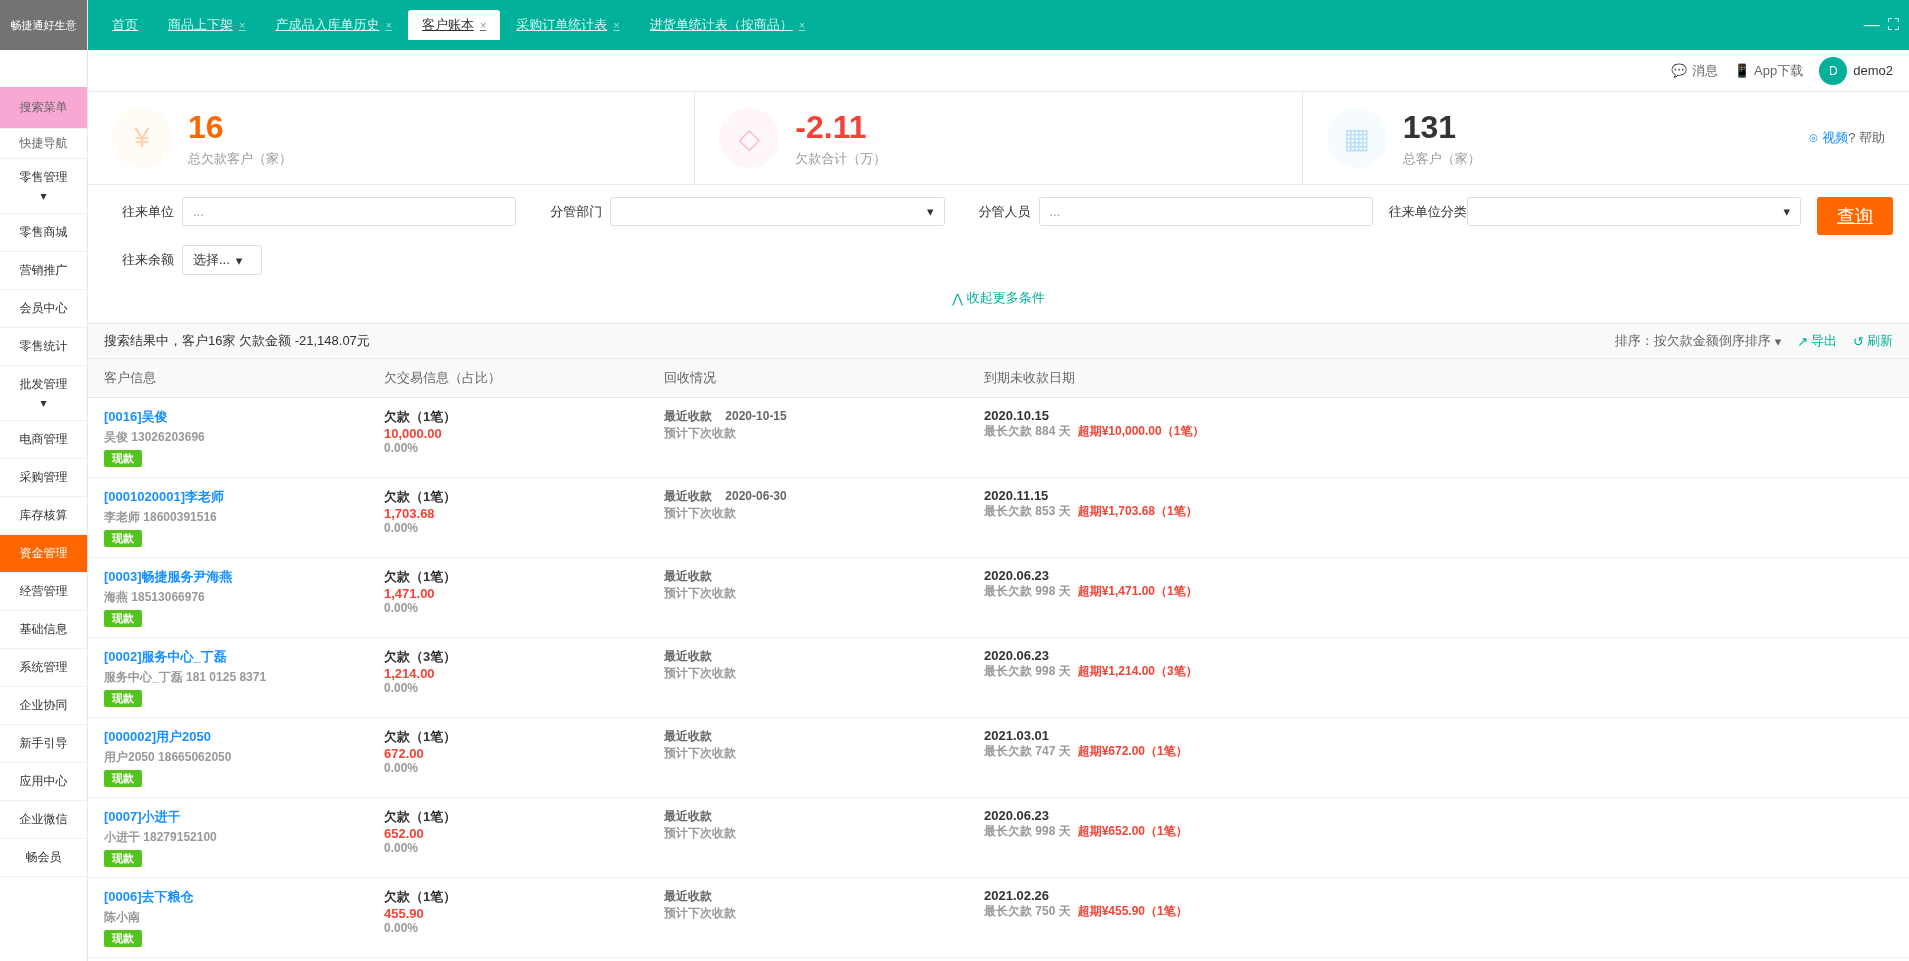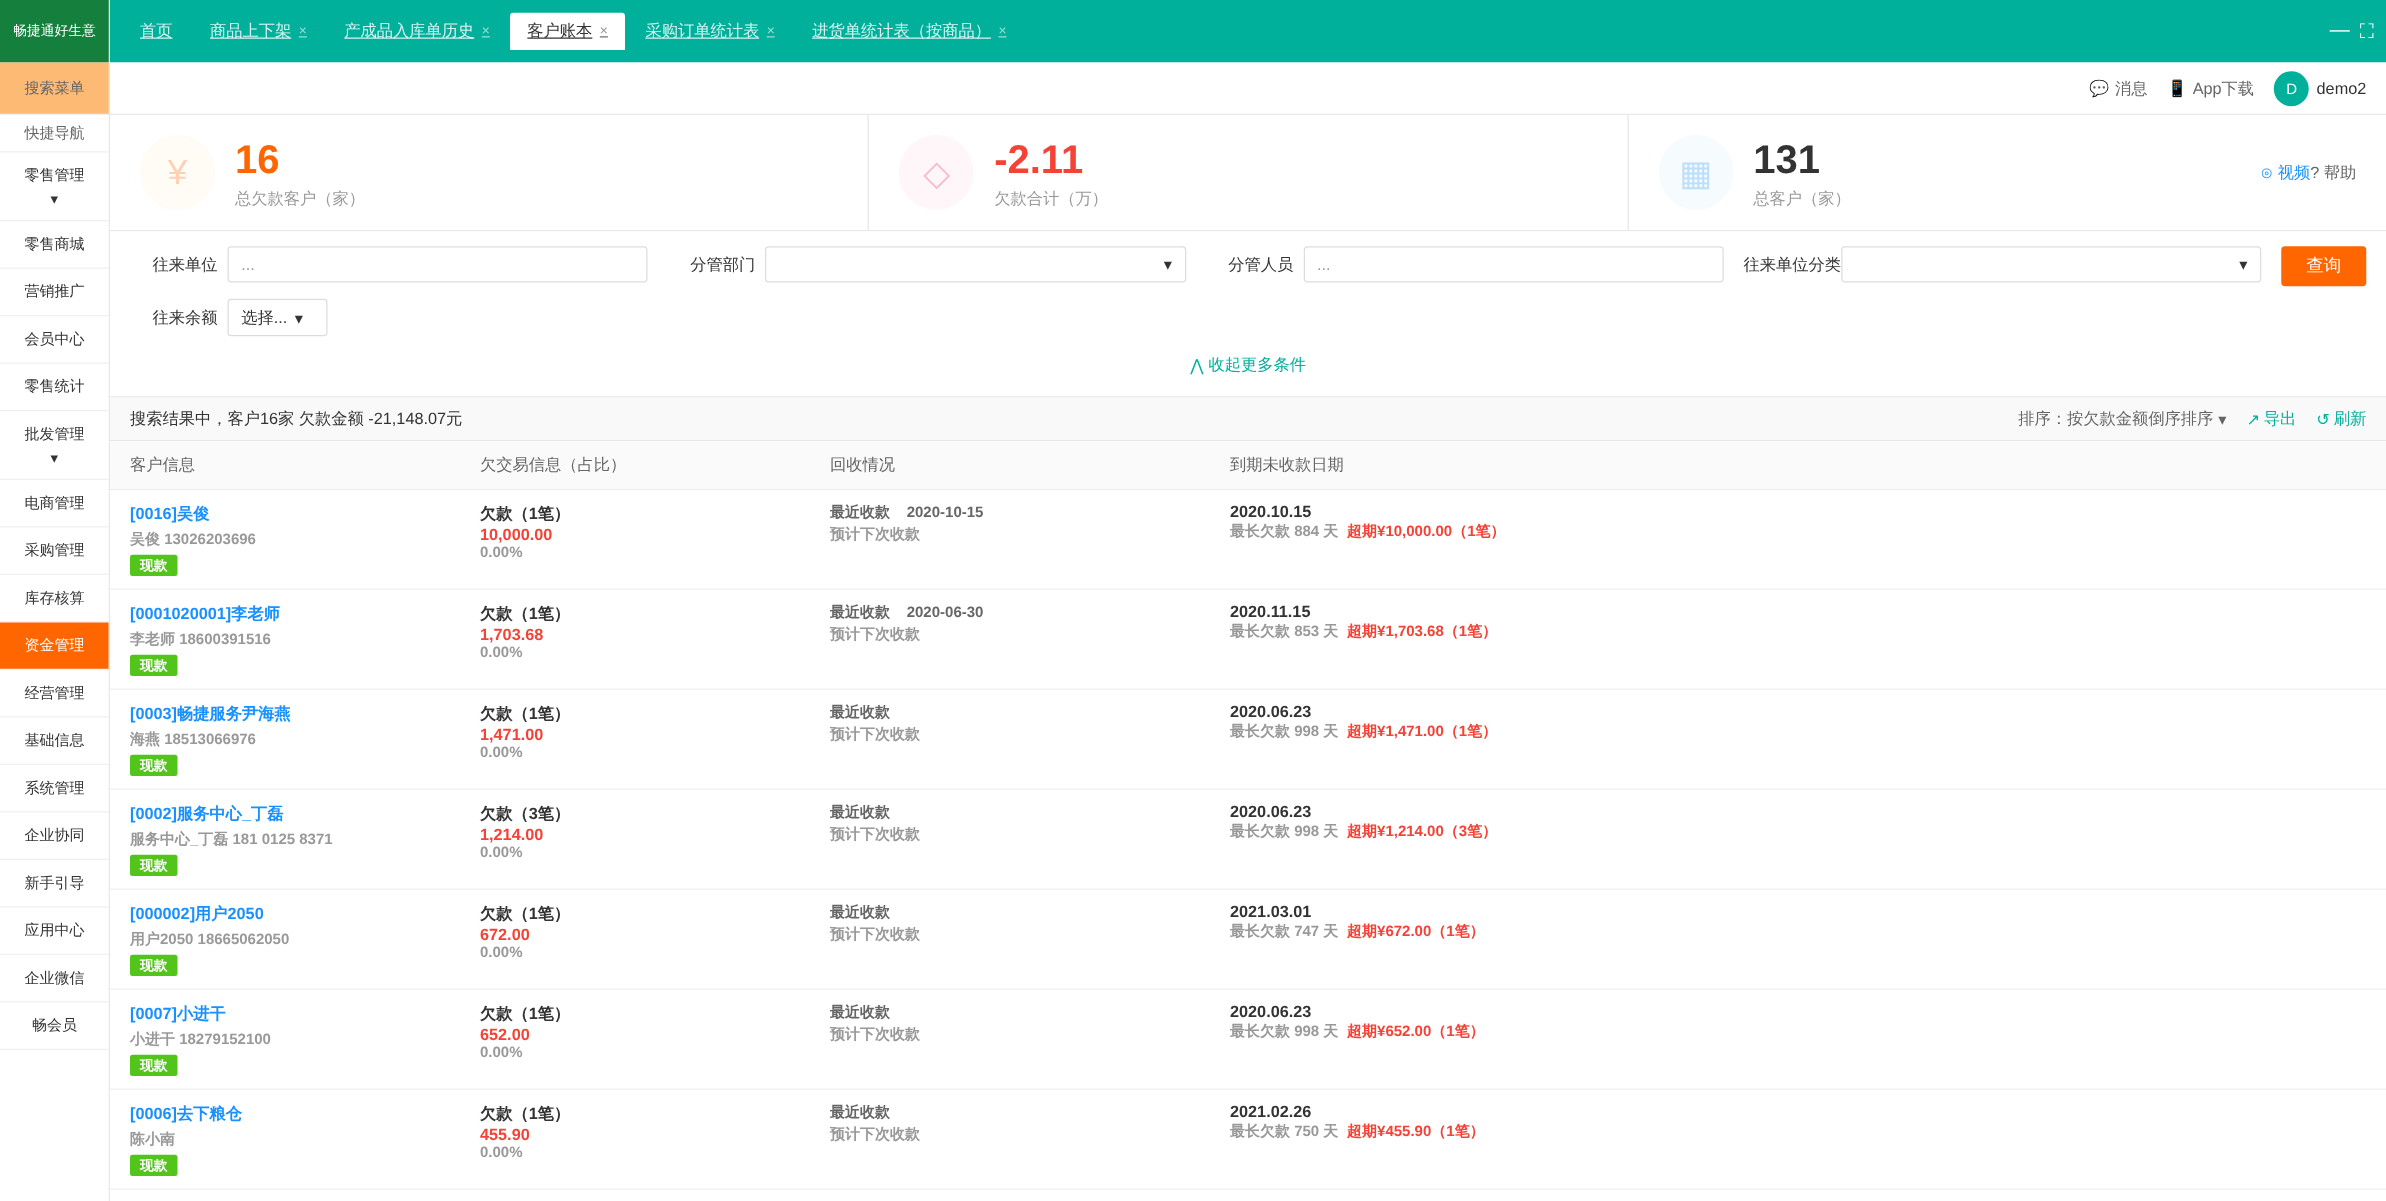--- a/index.html
+++ b/index.html
@@ -1,22 +1,22 @@
 <!DOCTYPE html>
 <html><head>
   <meta charset="utf-8">
   <style>
     * { box-sizing: border-box; margin: 0; padding: 0; }
     body { font-family: 'Microsoft YaHei', Arial, sans-serif; font-size: 13px; background: #f5f5f5; color: #333; display: flex; height: 100vh; overflow: hidden; }
 
     
     .sidebar { width: 88px; background: #fff; display: flex; flex-direction: column; border-right: 1px solid #e8e8e8; flex-shrink: 0; }
-    .sidebar-logo { background: #15803d; padding: 8px; display: flex; align-items: center; justify-content: center; height: 50px; }
+    .sidebar-logo { background: #737373; padding: 8px; display: flex; align-items: center; justify-content: center; height: 50px; }
     .logo-text { color: #fff; font-size: 11px; text-align: center; line-height: 1.3; }
-    .sidebar-search { padding: 8px 6px; background: #fdba74; border-bottom: 1px solid #eee; }
+    .sidebar-search { padding: 8px 6px; background: #f9a8d4; border-bottom: 1px solid #eee; margin-top: 37px; }
     .sidebar-search-btn { width: 100%; background: none; border: none; color: #666; font-size: 12px; cursor: pointer; text-align: center; padding: 4px; }
     .sidebar-quick { padding: 6px; text-align: center; font-size: 12px; color: #666; border-bottom: 1px solid #eee; cursor: pointer; }
     .sidebar-nav { flex: 1; overflow-y: auto; }
     .sidebar-item { padding: 10px 4px; text-align: center; font-size: 12px; color: #333; cursor: pointer; border-bottom: 1px solid #f0f0f0; display: flex; flex-direction: column; align-items: center; gap: 3px; }
     .sidebar-item.active { background: #ff6600; color: #fff; }
 
     
     .main { flex: 1; display: flex; flex-direction: column; overflow: hidden; }
 
     
@@ -49,21 +49,21 @@
 
     
     .filter-area { background: #fff; padding: 12px 16px; border-bottom: 1px solid #e8e8e8; }
     .filter-row { display: flex; align-items: flex-start; gap: 16px; margin-bottom: 10px; }
     .filter-row:last-child { margin-bottom: 0; }
     .filter-item { display: flex; align-items: center; gap: 8px; flex: 1; }
     .filter-label { font-size: 13px; color: #333; white-space: nowrap; width: 70px; text-align: right; }
     .filter-input { flex: 1; border: 1px solid #ddd; border-radius: 3px; padding: 6px 10px; font-size: 13px; display: flex; align-items: center; justify-content: space-between; cursor: pointer; background: #fff; color: #999; }
     .filter-select { flex: 1; border: 1px solid #ddd; border-radius: 3px; padding: 6px 10px; font-size: 13px; display: flex; align-items: center; justify-content: space-between; cursor: pointer; background: #fff; }
     .filter-btn-area { display: flex; align-items: center; gap: 8px; }
-    .btn-search { background: #ff6600; color: #fff; border: none; border-radius: 3px; padding: 7px 20px; font-size: 14px; cursor: pointer; }
+    .btn-search { background: #ff6600; color: #fff; border: none; border-radius: 3px; padding: 7px 20px; font-size: 18px; cursor: pointer; text-decoration: underline; }
     .btn-collapse { background: none; border: none; color: #00b09b; font-size: 13px; cursor: pointer; display: flex; align-items: center; gap: 4px; }
     .filter-collapse-row { display: flex; justify-content: center; padding: 4px 0; }
     .select-box { border: 1px solid #ddd; border-radius: 3px; padding: 5px 10px; font-size: 13px; display: flex; align-items: center; gap: 6px; cursor: pointer; min-width: 80px; }
 
     
     .result-info { background: #f9f9f9; padding: 8px 16px; border-bottom: 1px solid #e8e8e8; display: flex; align-items: center; justify-content: space-between; }
     .result-text { font-size: 13px; color: #333; }
     .result-actions { display: flex; align-items: center; gap: 16px; font-size: 13px; color: #666; }
     .sort-btn { display: flex; align-items: center; gap: 4px; cursor: pointer; }
     .action-link { color: #00b09b; cursor: pointer; display: flex; align-items: center; gap: 3px; }

